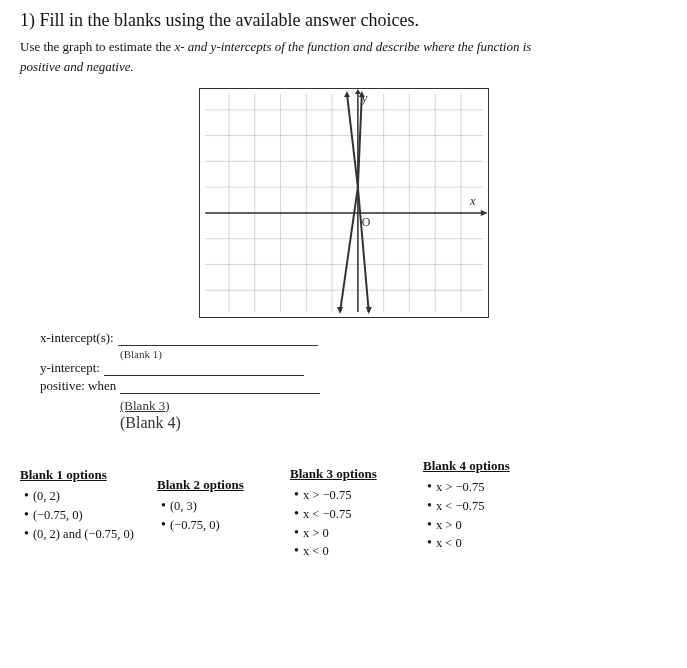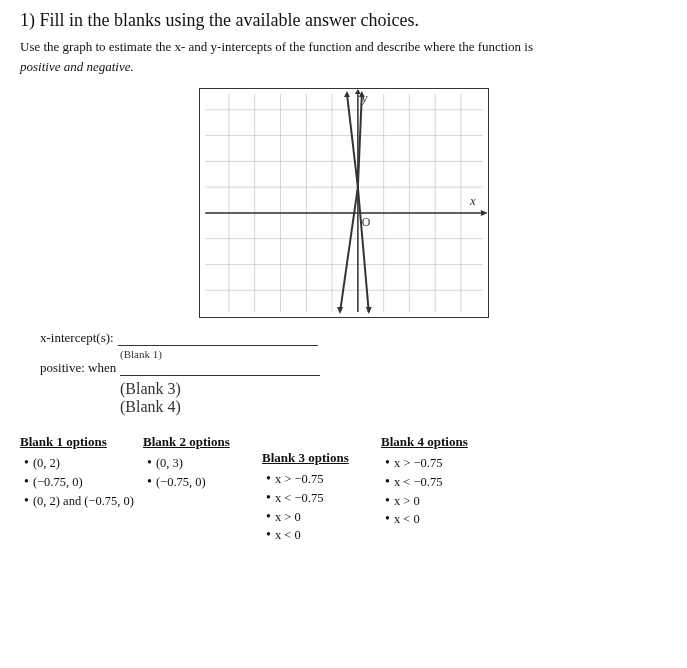--- a/index.html
+++ b/index.html
@@ -45,23 +45,23 @@
       border-bottom: 1px solid #333;
       flex: 1;
       max-width: 200px;
       margin-right: 6px;
       height: 14px;
     }
     
     .options-section {
       display: flex;
       flex-direction: row;
-      gap: 9px;
+      gap: 23px;
       margin-top: 18px;
-      align-items: flex-start;
+      align-items: center;
       flex-wrap: wrap;
     }
     .option-group {
       min-width: 110px;
     }
     .option-title {
       font-weight: bold;
       font-size: 13px;
       text-decoration: underline;
       margin-bottom: 4px;
@@ -87,21 +87,21 @@
       align-items: flex-end;
     }
   </style>
 </head>
 <body>
 
 <div style="font-size:18px; margin-bottom:6px;">
   <span>1) Fill in the blanks using the available answer choices.</span>
 </div>
 <div style="font-size:13px; margin-bottom:8px; line-height:1.5;">
-  <span>Use the graph to estimate the </span><span style="margin-top:36px;">x- and y-intercepts of the function and describe where the function is</span><br>
+  <span>Use the graph to estimate the </span><span style="font-style:italic;margin-top:36px;">x- and y-intercepts of the function and describe where the function is</span><br>
   <span style="font-style:italic;font-family:Liberation Serif, serif;">positive and negative.</span>
 </div>
 
 <div class="graph-container">
   <div class="graph-wrap">
     <svg class="graph-svg" viewBox="0 0 290 230">
 
       <line x1="29" y1="5" x2="29" y2="225" stroke="#aaa" stroke-width="0.5"></line>
       <line x1="55" y1="5" x2="55" y2="225" stroke="#aaa" stroke-width="0.5"></line>
       <line x1="81" y1="5" x2="81" y2="225" stroke="#aaa" stroke-width="0.5"></line>
@@ -153,31 +153,35 @@
 
   <div class="blank-row">
     <span class="blank-label">x-intercept(s):</span>
     <div class="blank-line"></div>
   </div>
 
   <div class="yint-outer">
     <div style="display:flex; margin-left:80px; font-size:11px; color:#333;">
       <span>(Blank 1)</span>
     </div>
+    <div class="blank-row">
+      <span class="blank-label">y-intercept:</span>
+      <div class="blank-line"></div>
+    </div>
   </div>
 
   <div class="pn-outer">
     <div class="blank-row pn-line-row">
       <span class="blank-label">positive: when</span>
       <div class="blank-line"></div>
     </div>
   </div>
 
   <div class="pn-outer">
-    <div style="display:flex; margin-left:80px; font-size:16px; color:#333;">
+    <div style="display:flex; margin-left:80px; font-size:13px; color:#333;text-decoration:underline;">
       <span>(Blank 3)</span>
     </div>
 
     <div style="display:flex; margin-left:80px; font-size:16px; color:#333;">
       <span>(Blank 4)</span>
     </div>
   </div>
 
 </div>
 

